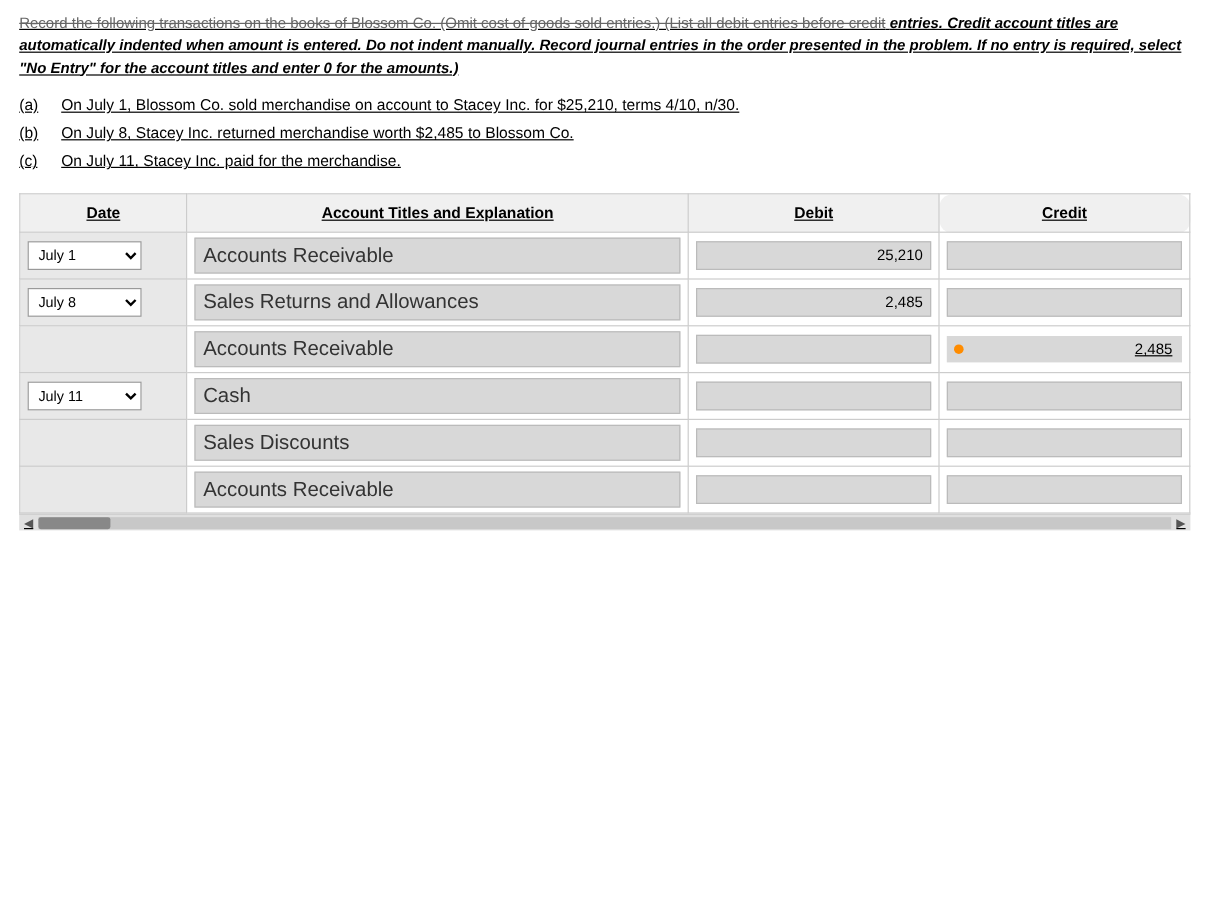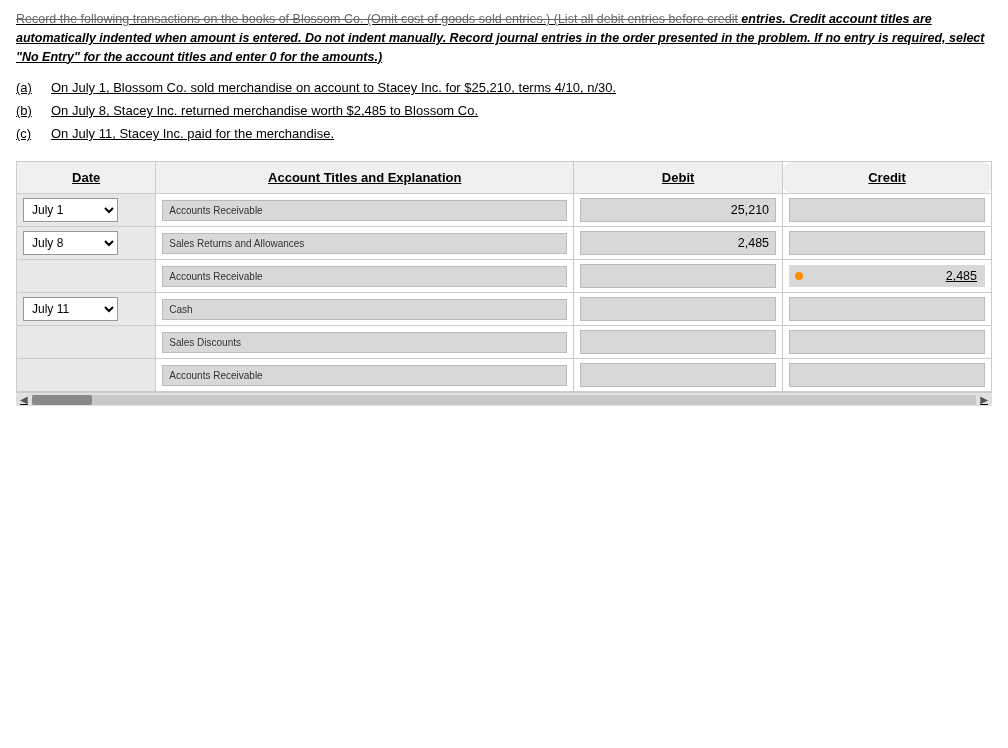--- a/index.html
+++ b/index.html
@@ -80,21 +80,21 @@
       padding: 3px 4px;
       font-size: 12px;
       width: 95px;
       cursor: pointer;
     }
     .account-input {
       width: 100%;
       border: 1px solid #bbb;
       background: #d8d8d8;
       padding: 4px 6px;
-      font-size: 10px;
+      font-size: 17px;
       color: #333;
     }
     .amount-input {
       width: 100%;
       border: 1px solid #bbb;
       background: #d8d8d8;
       padding: 4px 6px;
       font-size: 12.5px;
       text-align: right;
       color: #000;

